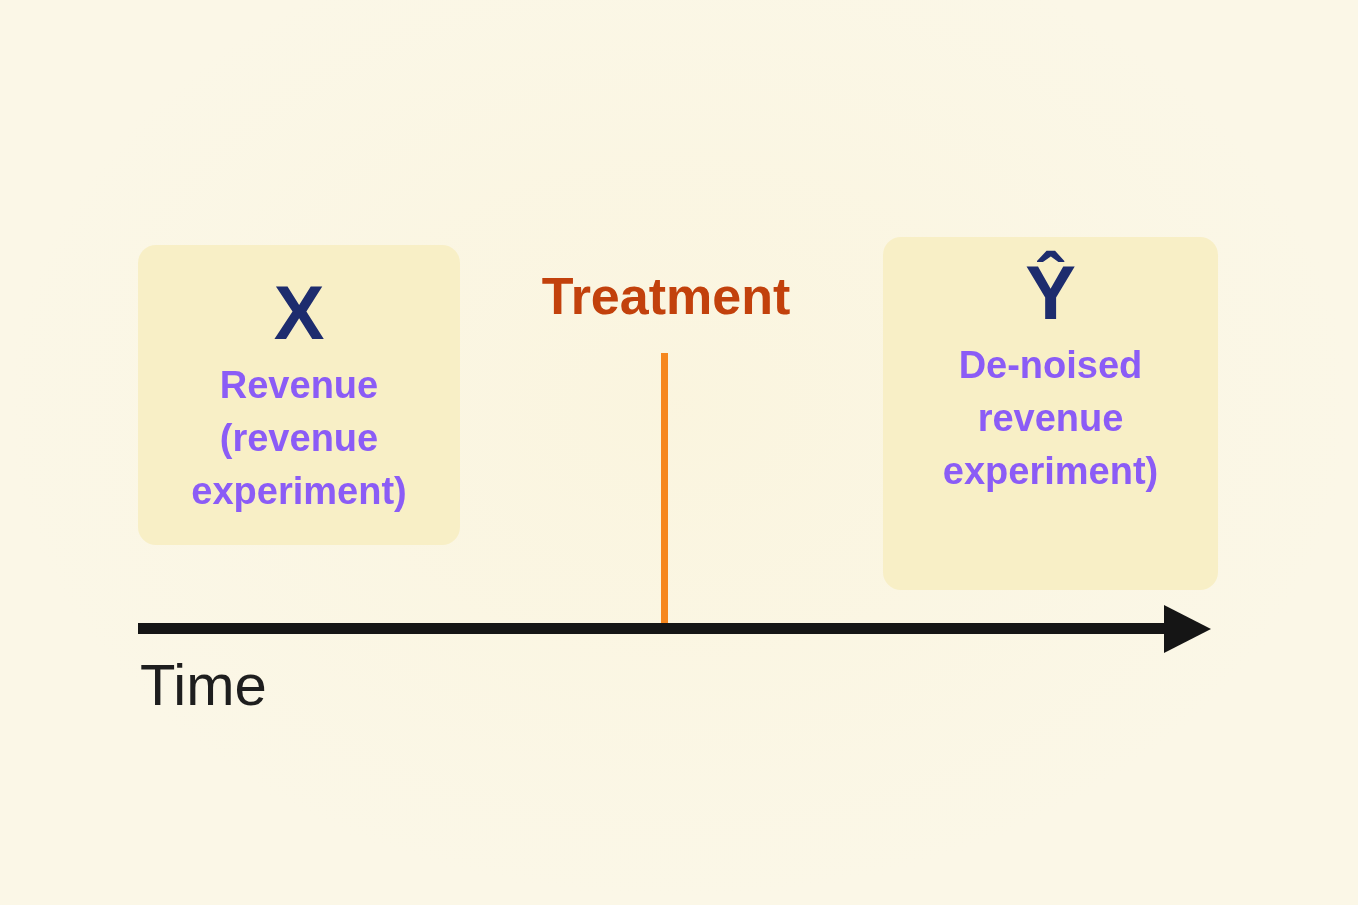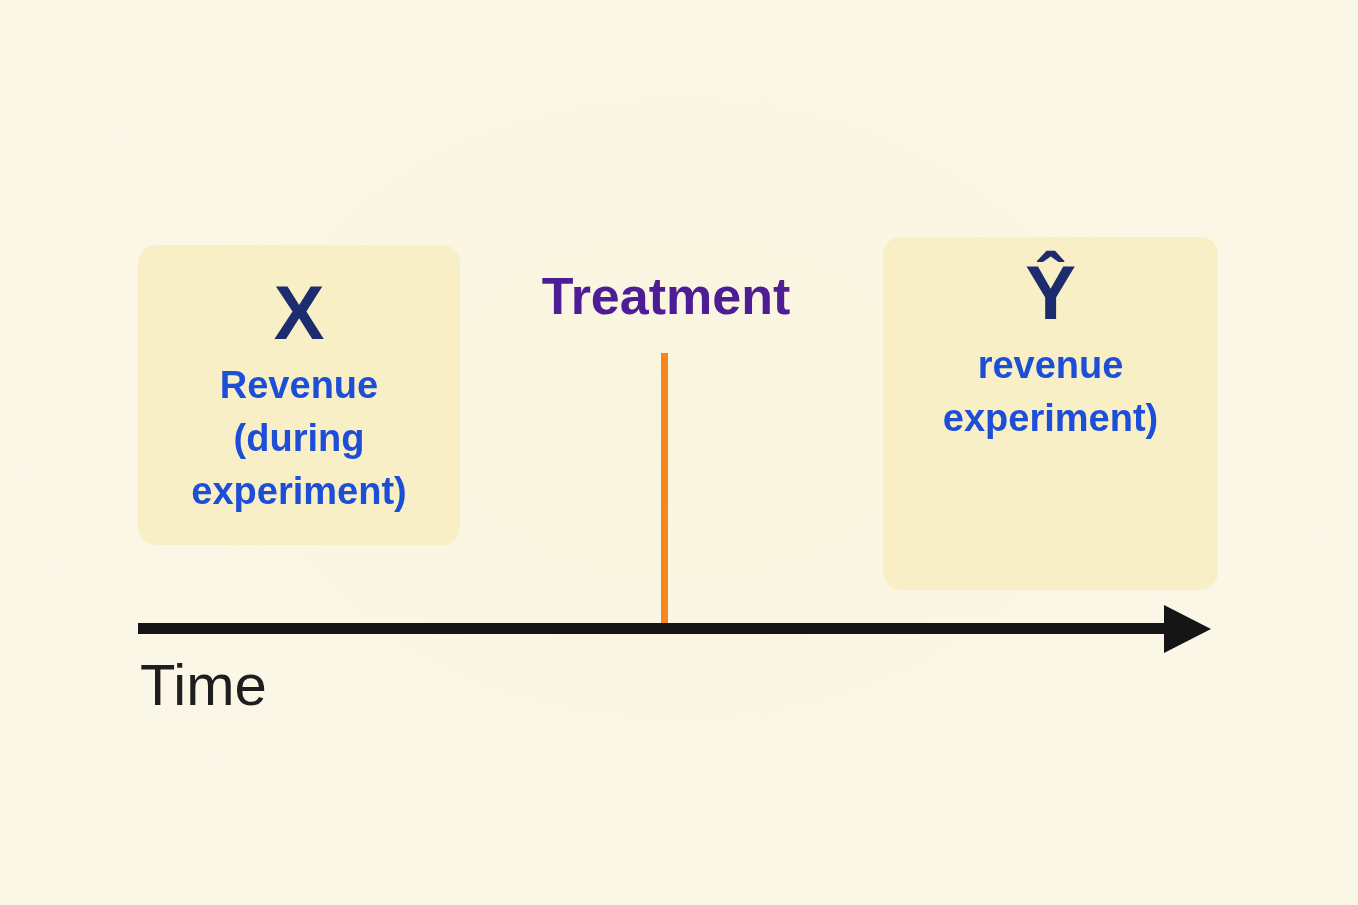--- a/index.html
+++ b/index.html
@@ -55,32 +55,32 @@
     font-weight: 700;
     line-height: 1.1;
     color: #1D2C6E;
     letter-spacing: 0;
   }
   .box-lines {
     margin-top: 4px;
     font-size: 38px;
     font-weight: 700;
     line-height: 53px;
-    color: #1d4ed8;
+    color: #8b5cf6;
   }
   .box-lines span { display: block; }
 
   .treatment-label {
     position: absolute;
     left: 666px;
     top: 266px;
     transform: translateX(-50%);
     font-size: 52px;
     font-weight: 700;
-    color: #4c1d95;
+    color: #c2410c;
     white-space: nowrap;
   }
   .treatment-line {
     position: absolute;
     left: 661px;
     top: 353px;
     width: 7px;
     height: 273px;
     background: #F6871E;
   }
@@ -114,31 +114,32 @@
 </style>
 </head>
 <body>
 
 <div class="canvas">
 
   <div class="box box-before">
     <div class="box-symbol">X</div>
     <div class="box-lines">
       <span>Revenue</span>
-      <span>(during</span>
+      <span>(revenue</span>
       <span>experiment)</span>
     </div>
   </div>
 
   <div class="treatment-label">Treatment</div>
   <div class="treatment-line"></div>
 
   <div class="box box-after">
     <div class="box-symbol">Ŷ</div>
     <div class="box-lines">
+      <span>De-noised</span>
       <span>revenue</span>
       <span>experiment)</span>
     </div>
   </div>
 
   <div class="axis-line"></div>
   <div class="arrowhead"></div>
   <div class="time-label">Time</div>
 
 </div>

